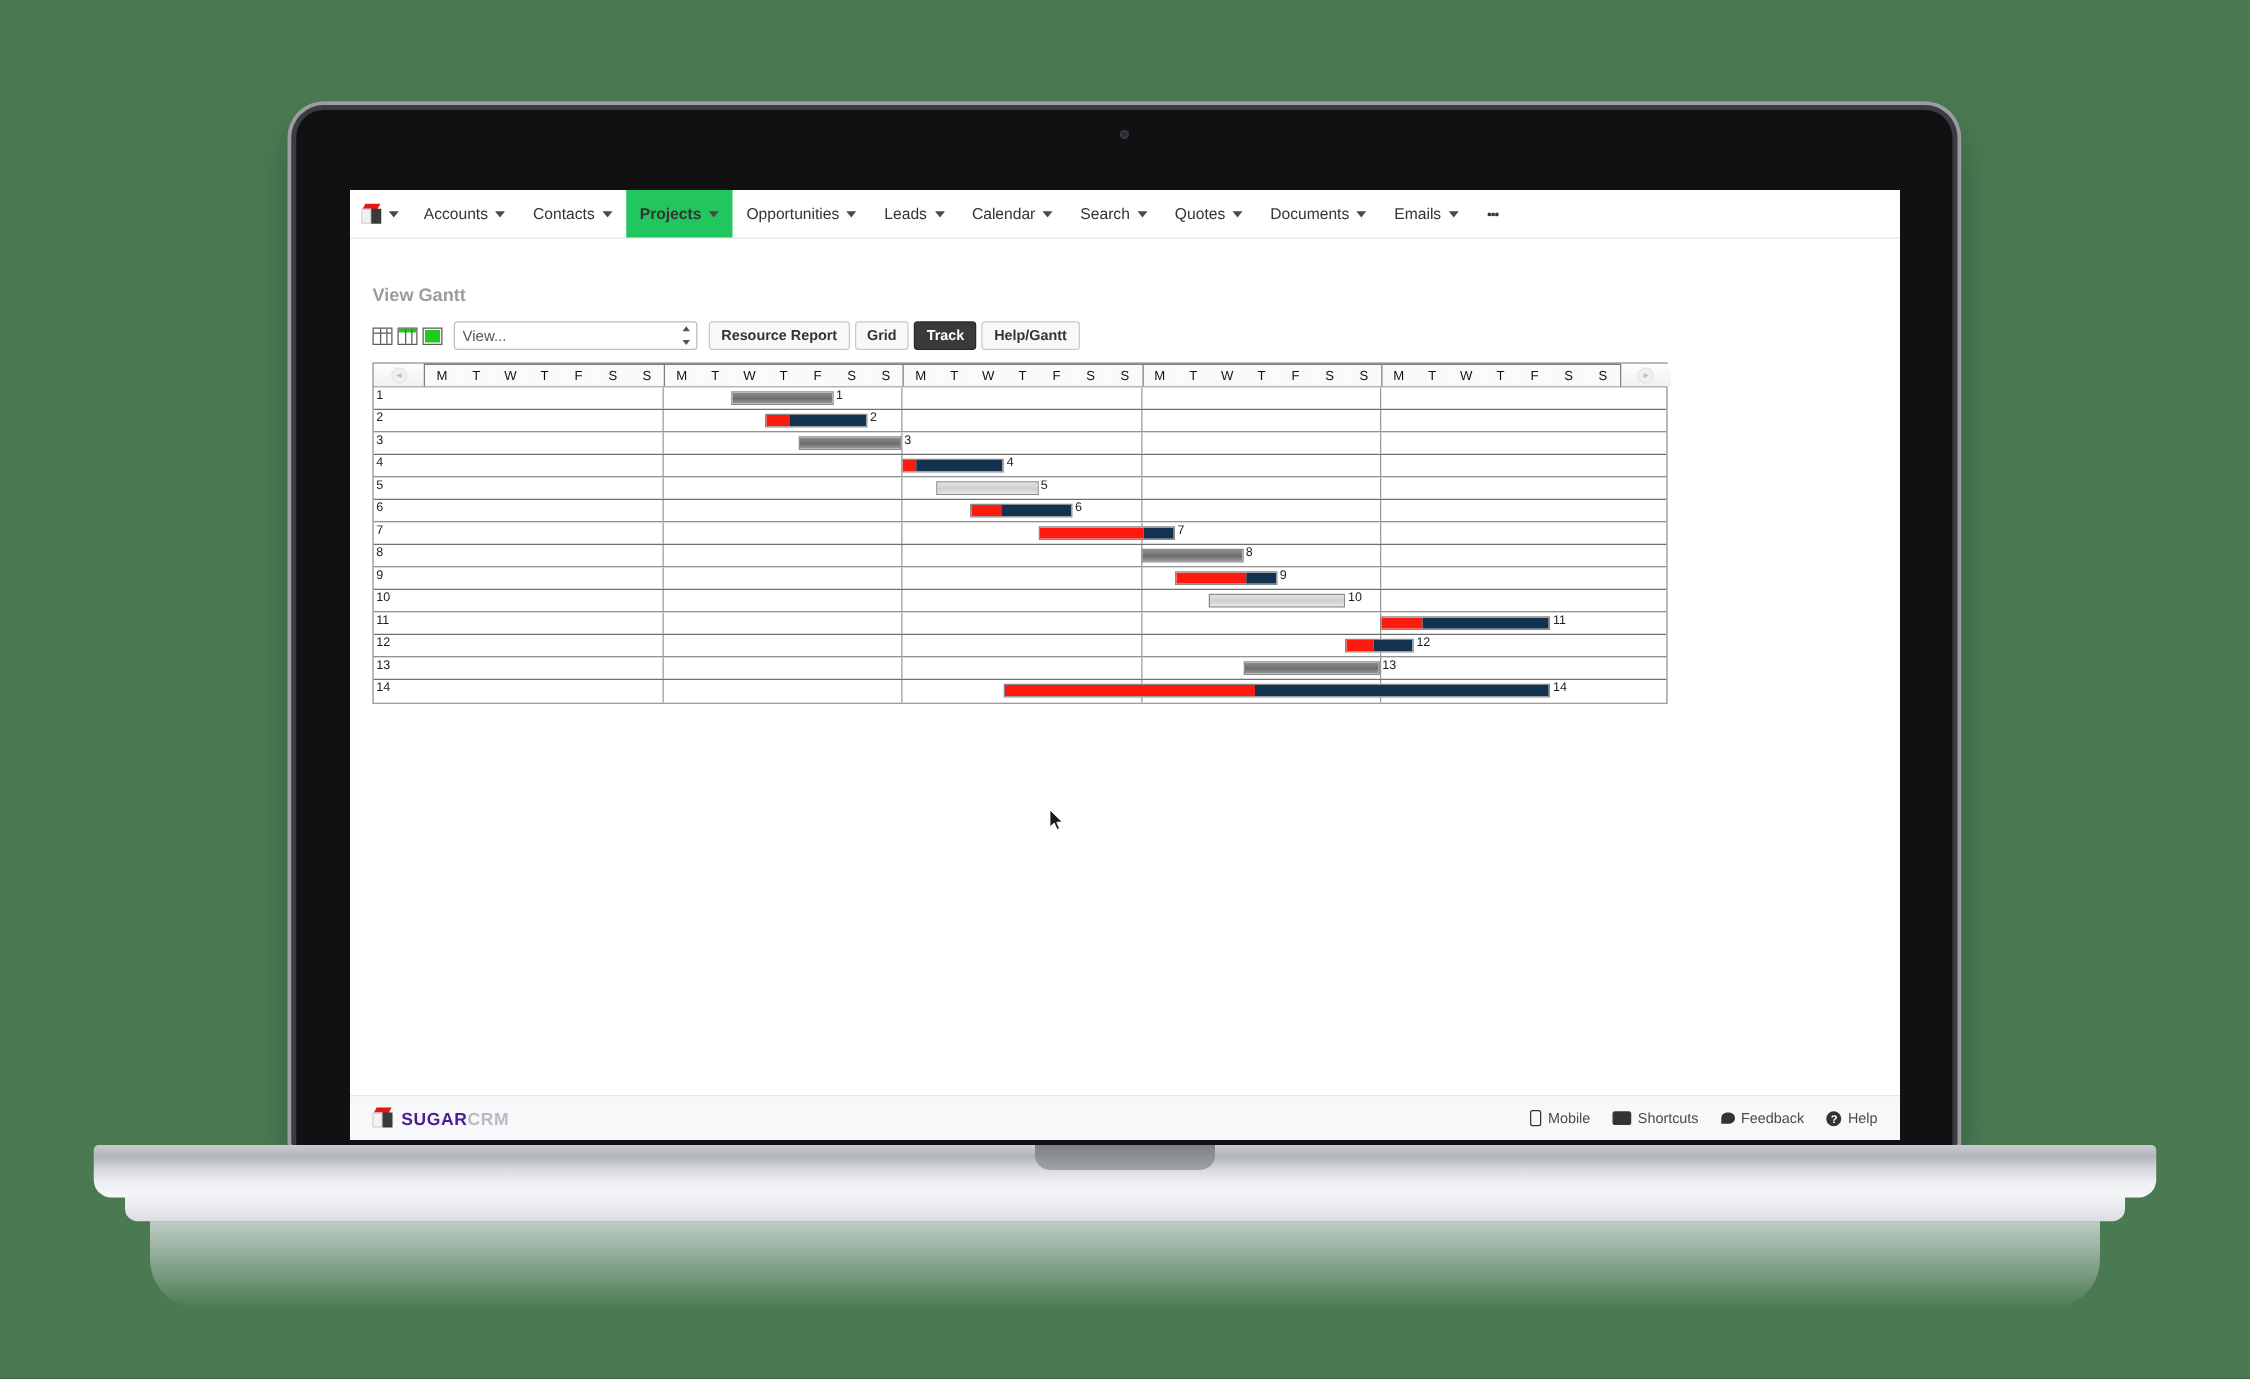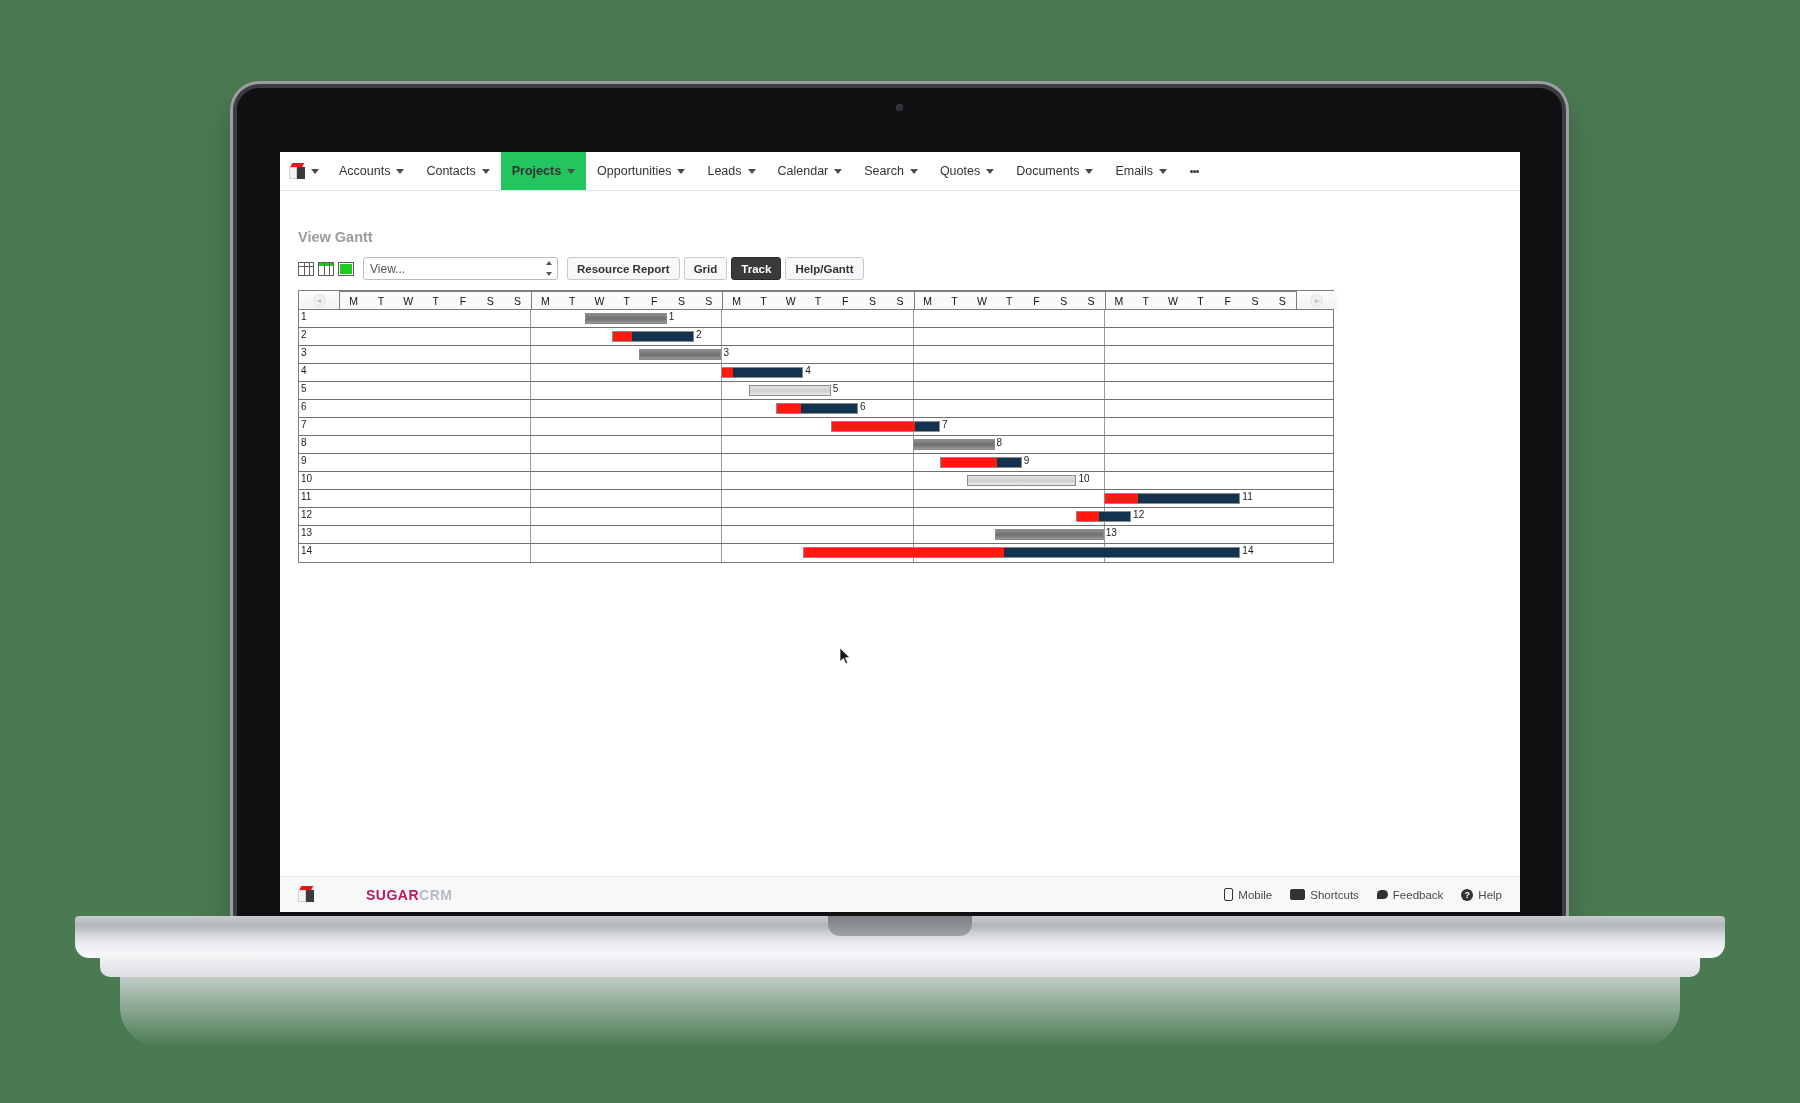--- a/index.html
+++ b/index.html
@@ -195,21 +195,21 @@
 
   
   .footer{
     position:absolute;left:0;bottom:0;width:1240px;height:36px;
     background:#f7f8f9;border-top:1px solid #e4e6e9;
     display:flex;align-items:center;justify-content:space-between;
     padding:0 18px;box-sizing:border-box;
   }
   .sugar-logo{display:flex;align-items:center;gap:6px;}
   .sugar-logo .txt{font-size:14px;font-weight:bold;letter-spacing:.5px;}
-  .sugar-logo .s1{color:#be185d;margin-left:45px;}
+  .sugar-logo .s1{color:#4c1d95;}
   .sugar-logo .s2{color:#b8bbbf;}
   .foot-links{display:flex;align-items:center;gap:18px;}
   .foot-link{display:flex;align-items:center;gap:5px;font-size:11.5px;color:#4a4a4a;cursor:pointer;}
   .fi{display:inline-block;color:#333;}
   .phone-ico{width:7px;height:11px;border:1.5px solid #333;border-radius:2px;}
   .kb-ico{width:13px;height:9px;border:1.5px solid #333;border-radius:2px;position:relative;background:#333;}
   .bubble-ico{width:11px;height:9px;border-radius:5px 5px 5px 0;background:#333;}
   .help-ico{width:12px;height:12px;border-radius:50%;background:#333;color:#fff;font-size:9px;
     display:flex;align-items:center;justify-content:center;font-weight:bold;}
 

